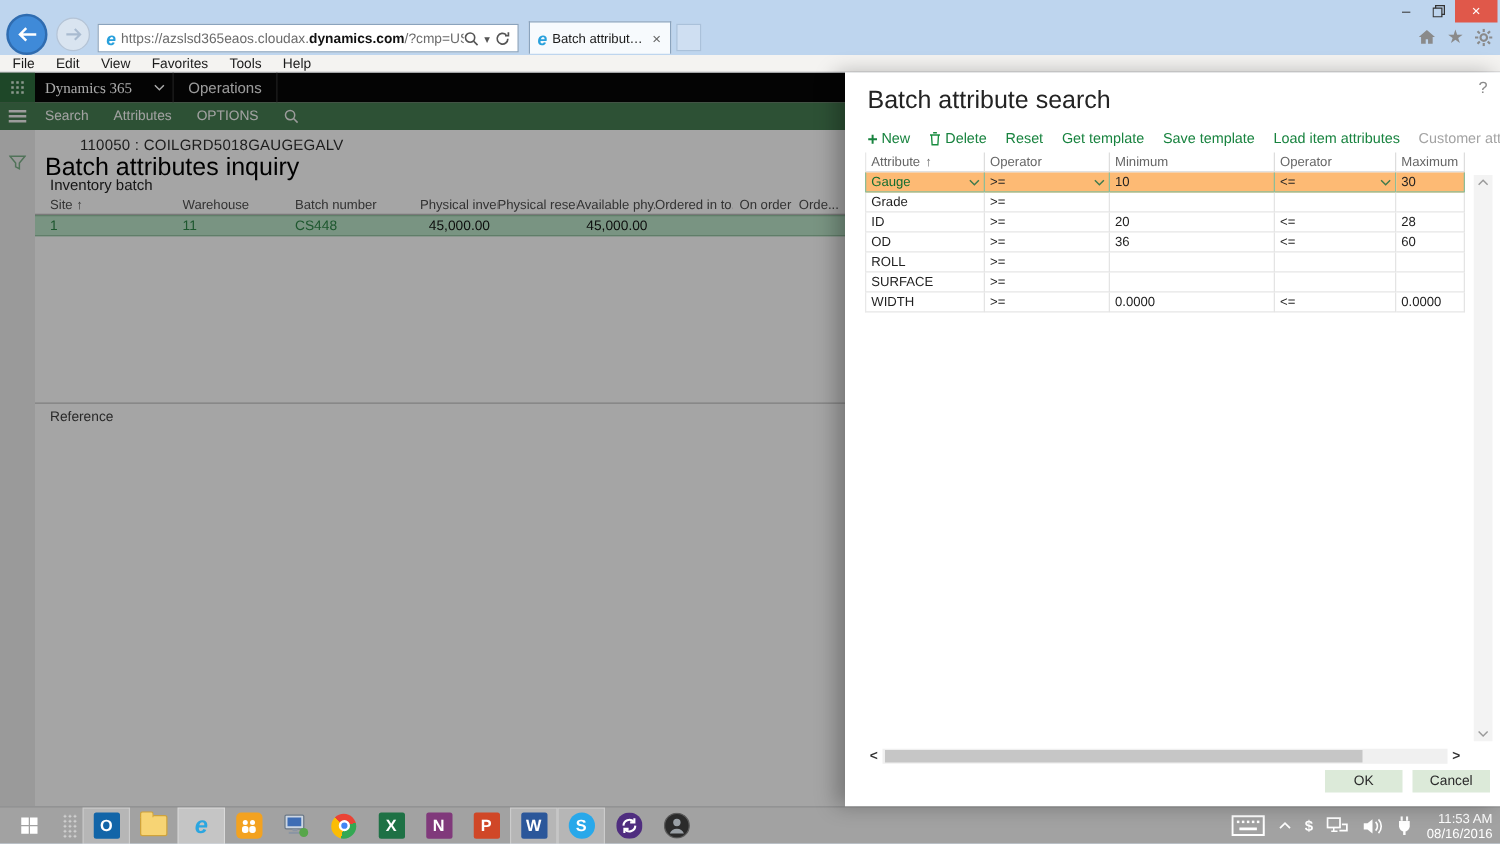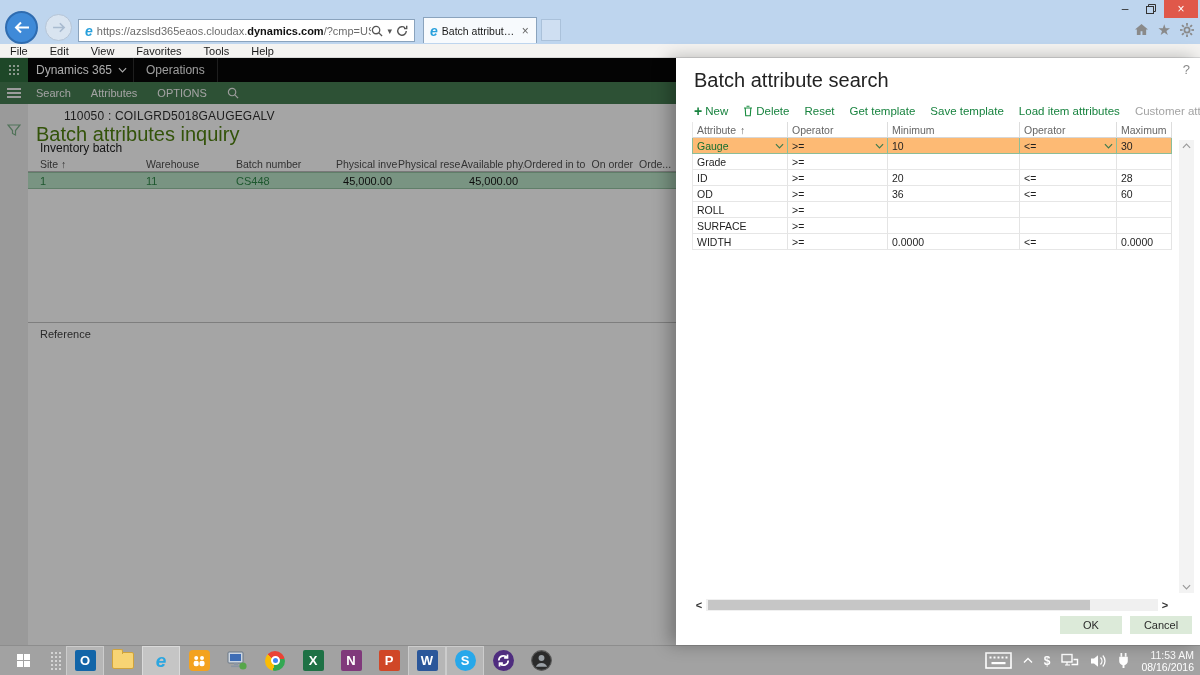--- a/index.html
+++ b/index.html
@@ -2,21 +2,21 @@
 <html><head>
 <meta charset="utf-8">
 <style>
   * { margin:0; padding:0; box-sizing:border-box; }
   html,body { width:1200px; height:675px; overflow:hidden; }
   body { font-family:"Liberation Sans", sans-serif; }
   #screen { position:relative; width:1200px; height:675px; background:#bed5ee; }
 
   
   #titlebar { position:absolute; left:0; top:0; width:1200px; height:44px; background:#bed5ee; }
-  #menubar { position:absolute; left:0; top:44px; width:1200px; height:14px; background:#f4f3f1; border-bottom:1px solid #d8d8d8; display:flex; align-items:center; gap:22px; padding-left:10px; font-size:11px; color:#1a1a1a; }
+  #menubar { position:absolute; left:0; top:44px; width:1200px; height:14px; background:#f4f3f1; border-bottom:1px solid #d8d8d8; display:flex; align-items:center; gap:17px; padding-left:10px; font-size:11px; color:#1a1a1a; }
   .navcircle { position:absolute; border-radius:50%; display:flex; align-items:center; justify-content:center; }
   #back-btn { left:5px; top:11px; width:33px; height:33px; background:#3f8ad8; border:2px solid #2f6cb0; }
   #fwd-btn { left:45px; top:14px; width:27px; height:27px; background:#d9e4f0; border:1px solid #b5c4d6; }
   #addressbar { position:absolute; left:78px; top:19px; width:337px; height:23px; background:#fff; border:1px solid #8aa3bd; display:flex; align-items:center; padding:0 4px; }
   #addressbar .url { font-size:11px; color:#6b6b6b; white-space:nowrap; overflow:hidden; }
   #addressbar .url b { color:#111; }
   .ie-e { font-size:14px; font-weight:bold; font-style:italic; color:#28a0dc; margin:0 4px 0 2px; }
   #addr-icons { margin-left:auto; display:flex; align-items:center; gap:4px; padding-right:2px; }
   #tab { position:absolute; left:423px; top:17px; width:114px; height:26px; background:#f7fafd; border:1px solid #8aa3bd; border-bottom:none; display:flex; align-items:center; padding:0 4px; }
   #tab .tab-title { font-size:10.5px; color:#1a1a1a; white-space:nowrap; overflow:hidden; text-overflow:ellipsis; width:78px; }
@@ -27,31 +27,31 @@
   #close-btn { width:34px; color:#fff; }
   #chrome-icons { position:absolute; right:6px; top:22px; display:flex; align-items:center; gap:9px; }
   #chrome-icons .star { color:#8a8a8a; font-size:15px; line-height:1; }
 
   
   #viewport { position:absolute; left:0; top:58px; width:1200px; height:587px; background:#fff; }
   #app-pane { position:absolute; left:0; top:0; width:676px; height:587px; overflow:hidden; }
   #d365-bar { position:absolute; left:0; top:0; width:676px; height:24px; background:#060606; display:flex; align-items:center; color:#fff; }
   #waffle-tile { width:28px; height:24px; background:#2d6a3c; position:relative; }
   .waffle-dots { position:absolute; left:9px; top:7px; width:2px; height:2px; background:#cfe3d2; box-shadow:4px 0 #cfe3d2,8px 0 #cfe3d2,0 4px #cfe3d2,4px 4px #cfe3d2,8px 4px #cfe3d2,0 8px #cfe3d2,4px 8px #cfe3d2,8px 8px #cfe3d2; }
-  #brand { font-size:12px; padding:0 6px 0 8px; display:flex; align-items:center; gap:6px; }
+  #brand { font-size:12px; padding:0 6px 0 8px; display:flex; align-items:center; gap:17px;font-family:Liberation Serif, serif; }
   #product { font-size:12px; color:#e8e8e8; padding:4px 12px; border-left:1px solid #2e2e2e; border-right:1px solid #2e2e2e; height:24px; display:flex; align-items:center; }
   #cmd-bar { position:absolute; left:0; top:24px; width:676px; height:22px; background:#44794f; display:flex; align-items:center; color:#f2f2f2; font-size:11px; }
   #hamburger { width:28px; height:22px; position:relative; }
   #hamburger span { position:absolute; left:7px; top:10px; width:14px; height:2px; background:#e9e9e9; box-shadow:0 -4px #e9e9e9,0 4px #e9e9e9; }
   #cmd-bar .cmd { margin-right:20px; }
   #content { position:absolute; left:0; top:46px; width:676px; height:541px; background:#f6f6f6; }
   #left-rail { position:absolute; left:0; top:0; width:28px; height:541px; background:#e6e6e6; display:flex; justify-content:center; padding-top:20px; }
   #page-head { position:absolute; left:36px; top:5px; }
   #record-id { font-size:12px; color:#2e2e2e; letter-spacing:0.2px;margin-left:28px; }
-  #page-title { font-size:20px; color:#4d7c0f; font-weight:400; margin-top:0px; }
+  #page-title { font-size:20px; color:#000000; font-weight:400; margin-top:0px; }
   #section-title { position:absolute; left:40px; top:37px; font-size:12px; color:#222; }
   #lgrid { position:absolute; left:28px; top:52px; width:648px; }
   .lg-row { display:grid; grid-template-columns:106px 90px 100px 62px 63px 63px 62px 53px 40px; padding-left:12px; align-items:center; }
   .lg-head { height:16px; border-bottom:1px solid #b5b5b5; font-size:10.5px; color:#4c4c4c; }
   .lg-head .hc { white-space:nowrap; overflow:hidden; padding-right:6px; }
   .lg-head .num { }
   .lg-head .r { text-align:right; }
   .lg-data { height:17px; background:#b5ddc2; border-top:1px solid #8fbc9d; border-bottom:1px solid #8fbc9d; font-size:11px; }
   .lg-data .link { color:#2e8347; }
   .lg-data .val { color:#141414; text-align:right; padding-right:6px; }

